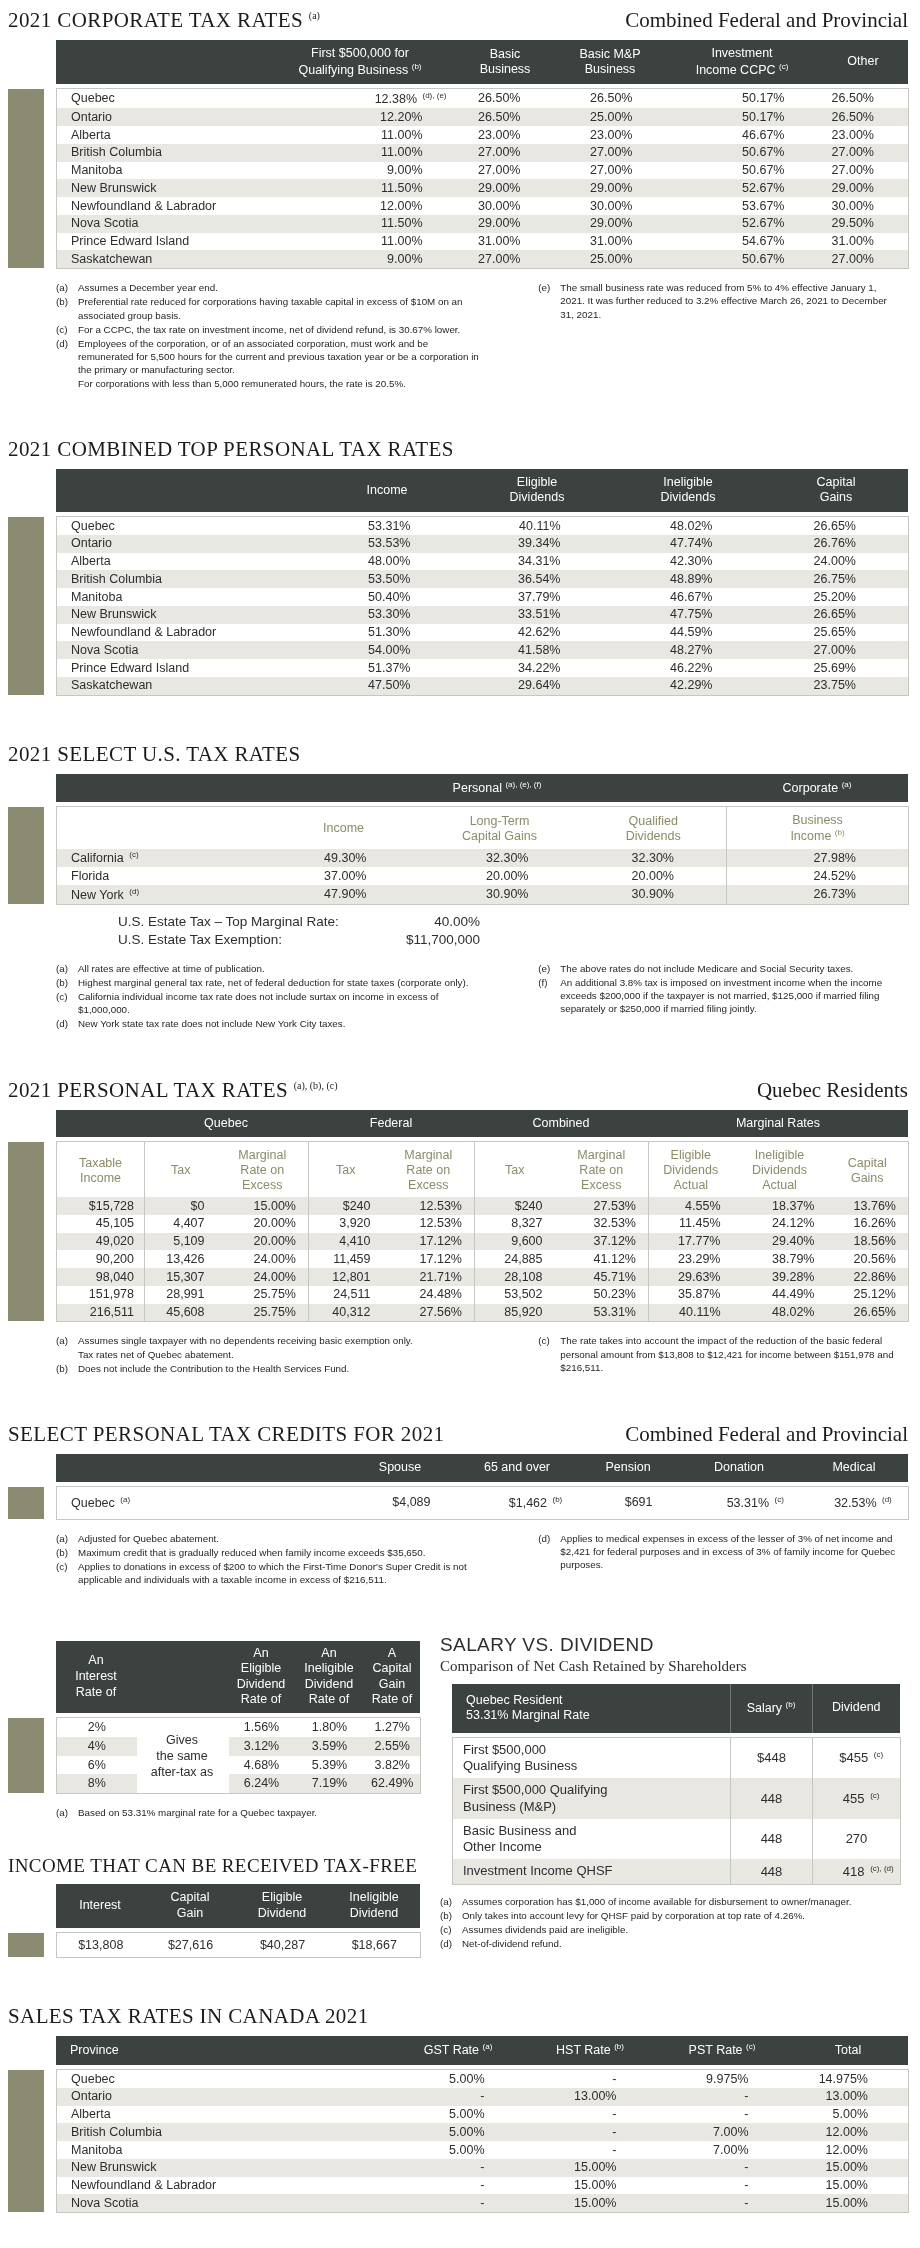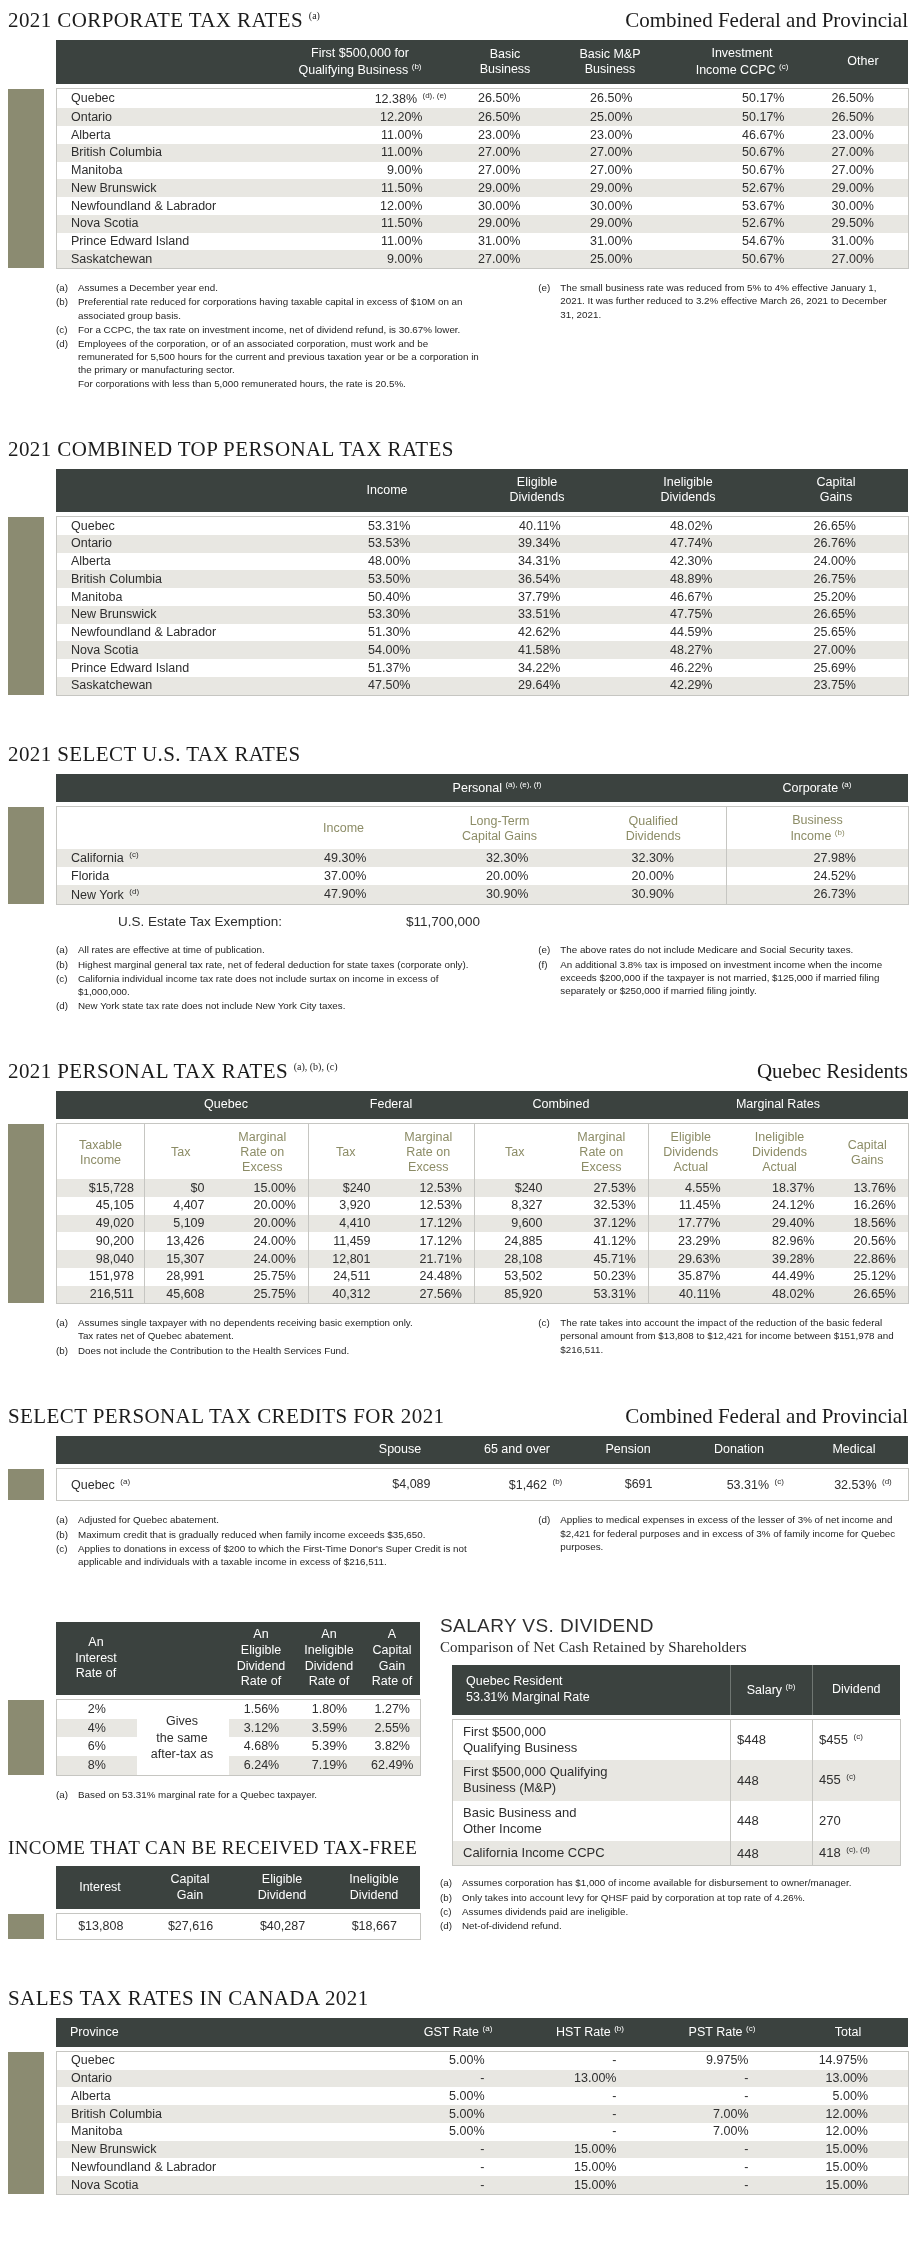--- a/index.html
+++ b/index.html
@@ -41,21 +41,21 @@
   .sales .hdr th:first-child,.salary .hdr th:first-child{text-align:left;padding-left:14px;}
   .sales .body td{padding-right:40px;}
   .sales .body td:first-child{padding-right:0;}
   .yields .hdr th{padding:5px 4px;}
   .yields .body td{text-align:center;padding:2px 4px;}
   .yields .body td:first-child{text-align:center;padding-left:4px;}
   .yields tbody td:nth-child(2){background:#fff;}
   .gives{position:absolute;left:80px;width:92px;top:50%;transform:translateY(-50%);text-align:center;font-size:12.5px;line-height:1.3;white-space:pre-line;}
   .taxfree .body td{text-align:center;padding:5px 4px;}
   .taxfree .body td:first-child{text-align:center;padding-left:4px;}
-  .salary .body td{text-align:left;padding:4px 6px;font-size:13px;}
+  .salary .body td{text-align:center;padding:4px 6px;font-size:13px;}
   .salary .body td:first-child{text-align:left;padding-left:10px;white-space:pre-line;line-height:1.25;}
   .salary .body td:nth-child(2),.salary .body td:nth-child(3){border-left:1px solid #c6c6c2;}
   .salary .hdr th{padding:9px 6px;white-space:pre-line;}
   .salary .hdr th:nth-child(2),.salary .hdr th:nth-child(3){border-left:1px solid #6f7672;}
   .estate{margin-top:8px;padding-left:62px;font-size:13.5px;}
   .estate-row{display:flex;line-height:1.35;}
   .estate-l{width:262px;}
   .estate-v{width:100px;text-align:right;}
   .fns{display:flex;gap:46px;margin-top:12px;padding-left:48px;font-size:9.8px;line-height:1.35;color:#1f1f1f;}
   .fns .fcol-l{flex:1.18;}
@@ -394,20 +394,24 @@
                 <td>New York <sup>(d)</sup></td>
                 <td>47.90%</td>
                 <td>30.90%</td>
                 <td>30.90%</td>
                 <td>26.73%</td>
               </tr>
             </tbody>
         </table>
       </div>
       <div class="estate">
+        <div class="estate-row">
+          <span class="estate-l">U.S. Estate Tax – Top Marginal Rate:</span>
+          <span class="estate-v">40.00%</span>
+        </div>
         <div class="estate-row">
           <span class="estate-l">U.S. Estate Tax Exemption:</span>
           <span class="estate-v">$11,700,000</span>
         </div>
       </div>
     </div>
     <div class="fns">
       <div class="fcol-l">
           <div class="fn">
             <span class="fn-l">(a)</span>
@@ -531,21 +535,21 @@
               </tr>
               <tr>
                 <td>90,200</td>
                 <td>13,426</td>
                 <td>24.00%</td>
                 <td>11,459</td>
                 <td>17.12%</td>
                 <td>24,885</td>
                 <td>41.12%</td>
                 <td>23.29%</td>
-                <td>82.96%</td>
+                <td>38.79%</td>
                 <td>20.56%</td>
               </tr>
               <tr>
                 <td>98,040</td>
                 <td>15,307</td>
                 <td>24.00%</td>
                 <td>12,801</td>
                 <td>21.71%</td>
                 <td>28,108</td>
                 <td>45.71%</td>
@@ -831,21 +835,21 @@
                     <td>First $500,000 Qualifying<br>Business (M&amp;P)</td>
                     <td>448</td>
                     <td>455 <sup>(c)</sup></td>
                   </tr>
                   <tr>
                     <td>Basic Business and<br>Other Income</td>
                     <td>448</td>
                     <td>270</td>
                   </tr>
                   <tr>
-                    <td>California Income CCPC</td>
+                    <td>Investment Income QHSF</td>
                     <td>448</td>
                     <td>418 <sup>(c), (d)</sup></td>
                   </tr>
                 </tbody>
             </table>
           </div>
         </div>
         <div class="fns-single">
             <div class="fn">
               <span class="fn-l">(a)</span>

